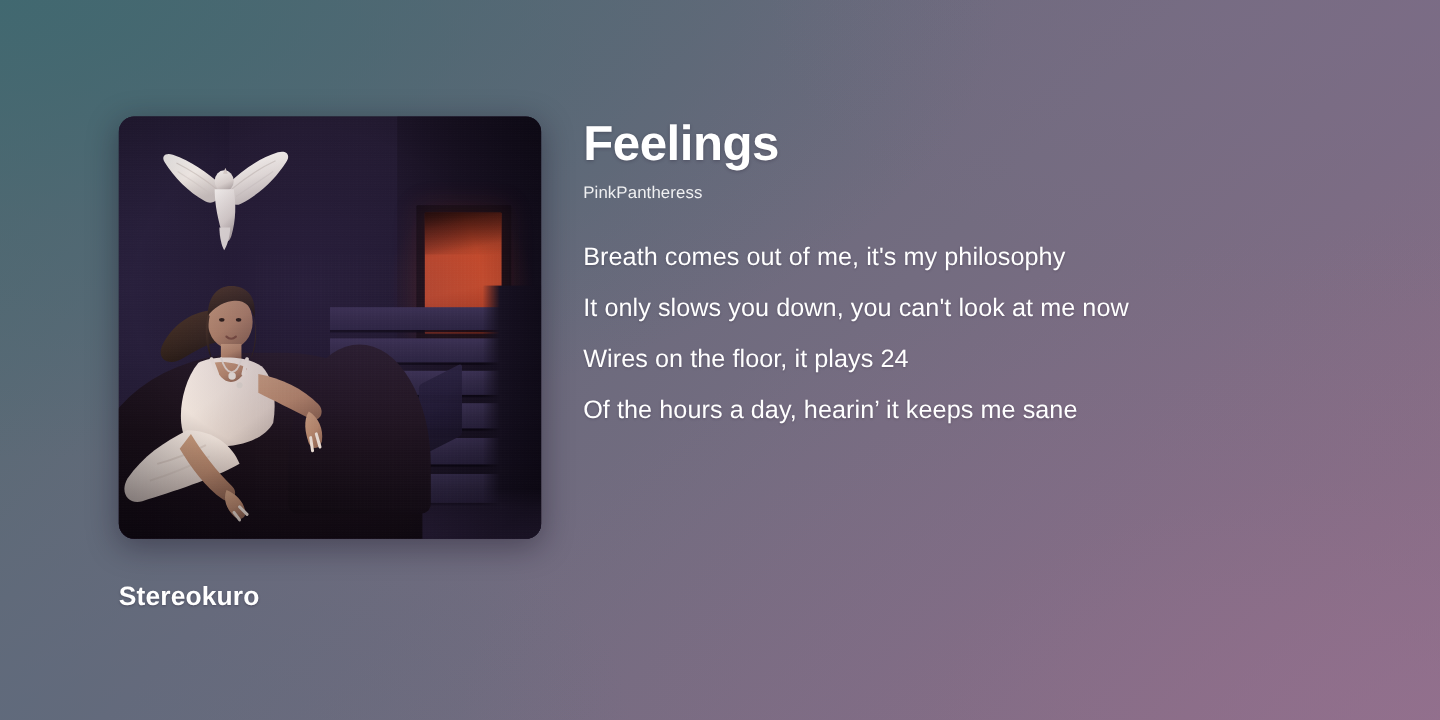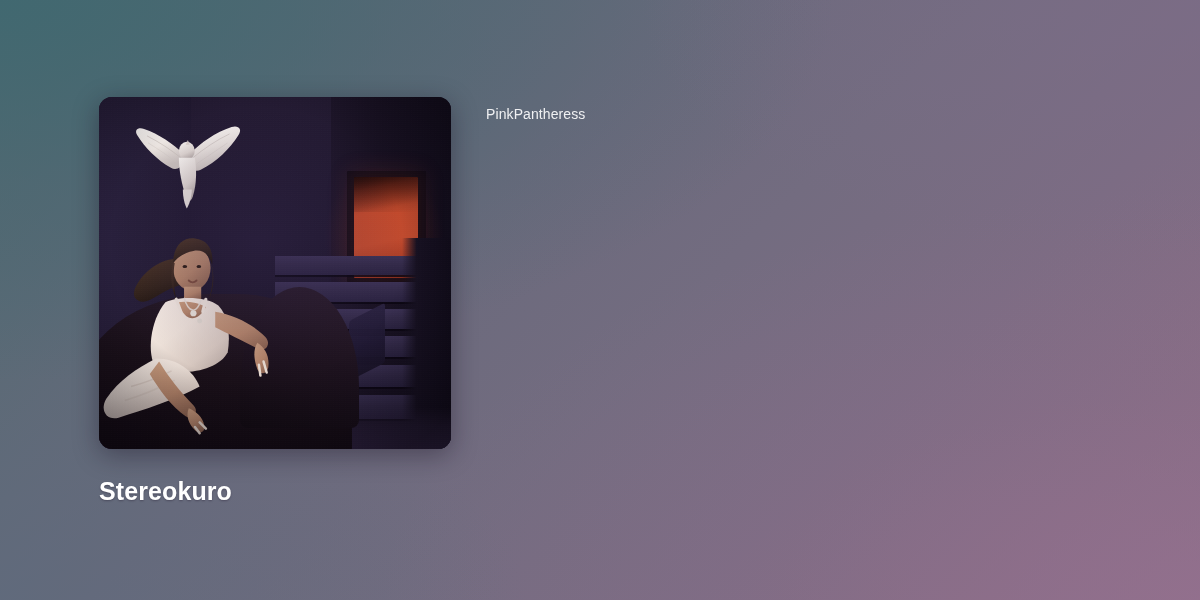--- a/index.html
+++ b/index.html
@@ -159,22 +159,22 @@
     left:40%; bottom:6%; width:34%; height:40%;
     background:linear-gradient(200deg,#2a1c2c 0%, #1d121e 50%, #120b12 100%);
     border-radius:50% 50% 8px 8px / 72% 72% 8px 8px;
   }
 
   
   #art-figure { left:1%; top:36%; width:62%; height:64%; }
 
   
   #album-caption {
-    margin-top:28px;
-    font-size:25px;
+    margin-top:35px;
+    font-size:22px;
     font-weight:bold;
     color:#ffffff;
     letter-spacing:.1px;
     text-shadow:0 1px 2px rgba(30,20,40,.35);
   }
 
   
   #text-column {
     position:absolute;
     left:486px; top:97px;
@@ -344,18 +344,25 @@
 
       <div class="art-layer" id="art-vignette"></div>
       <div class="art-layer" id="art-grain"></div>
     </div>
 
     <div id="album-caption">Stereokuro</div>
   </div>
 
   <div id="text-column">
 
+    <div id="track-title">Feelings</div>
 
     <div id="track-artist">PinkPantheress</div>
 
+    <div id="lyrics">
+      <div class="lyric-line">Breath comes out of me, it's my philosophy</div>
+      <div class="lyric-line">It only slows you down, you can't look at me now</div>
+      <div class="lyric-line">Wires on the floor, it plays 24</div>
+      <div class="lyric-line">Of the hours a day, hearin’ it keeps me sane</div>
+    </div>
 
   </div>
 </div>
 
 </body></html>

